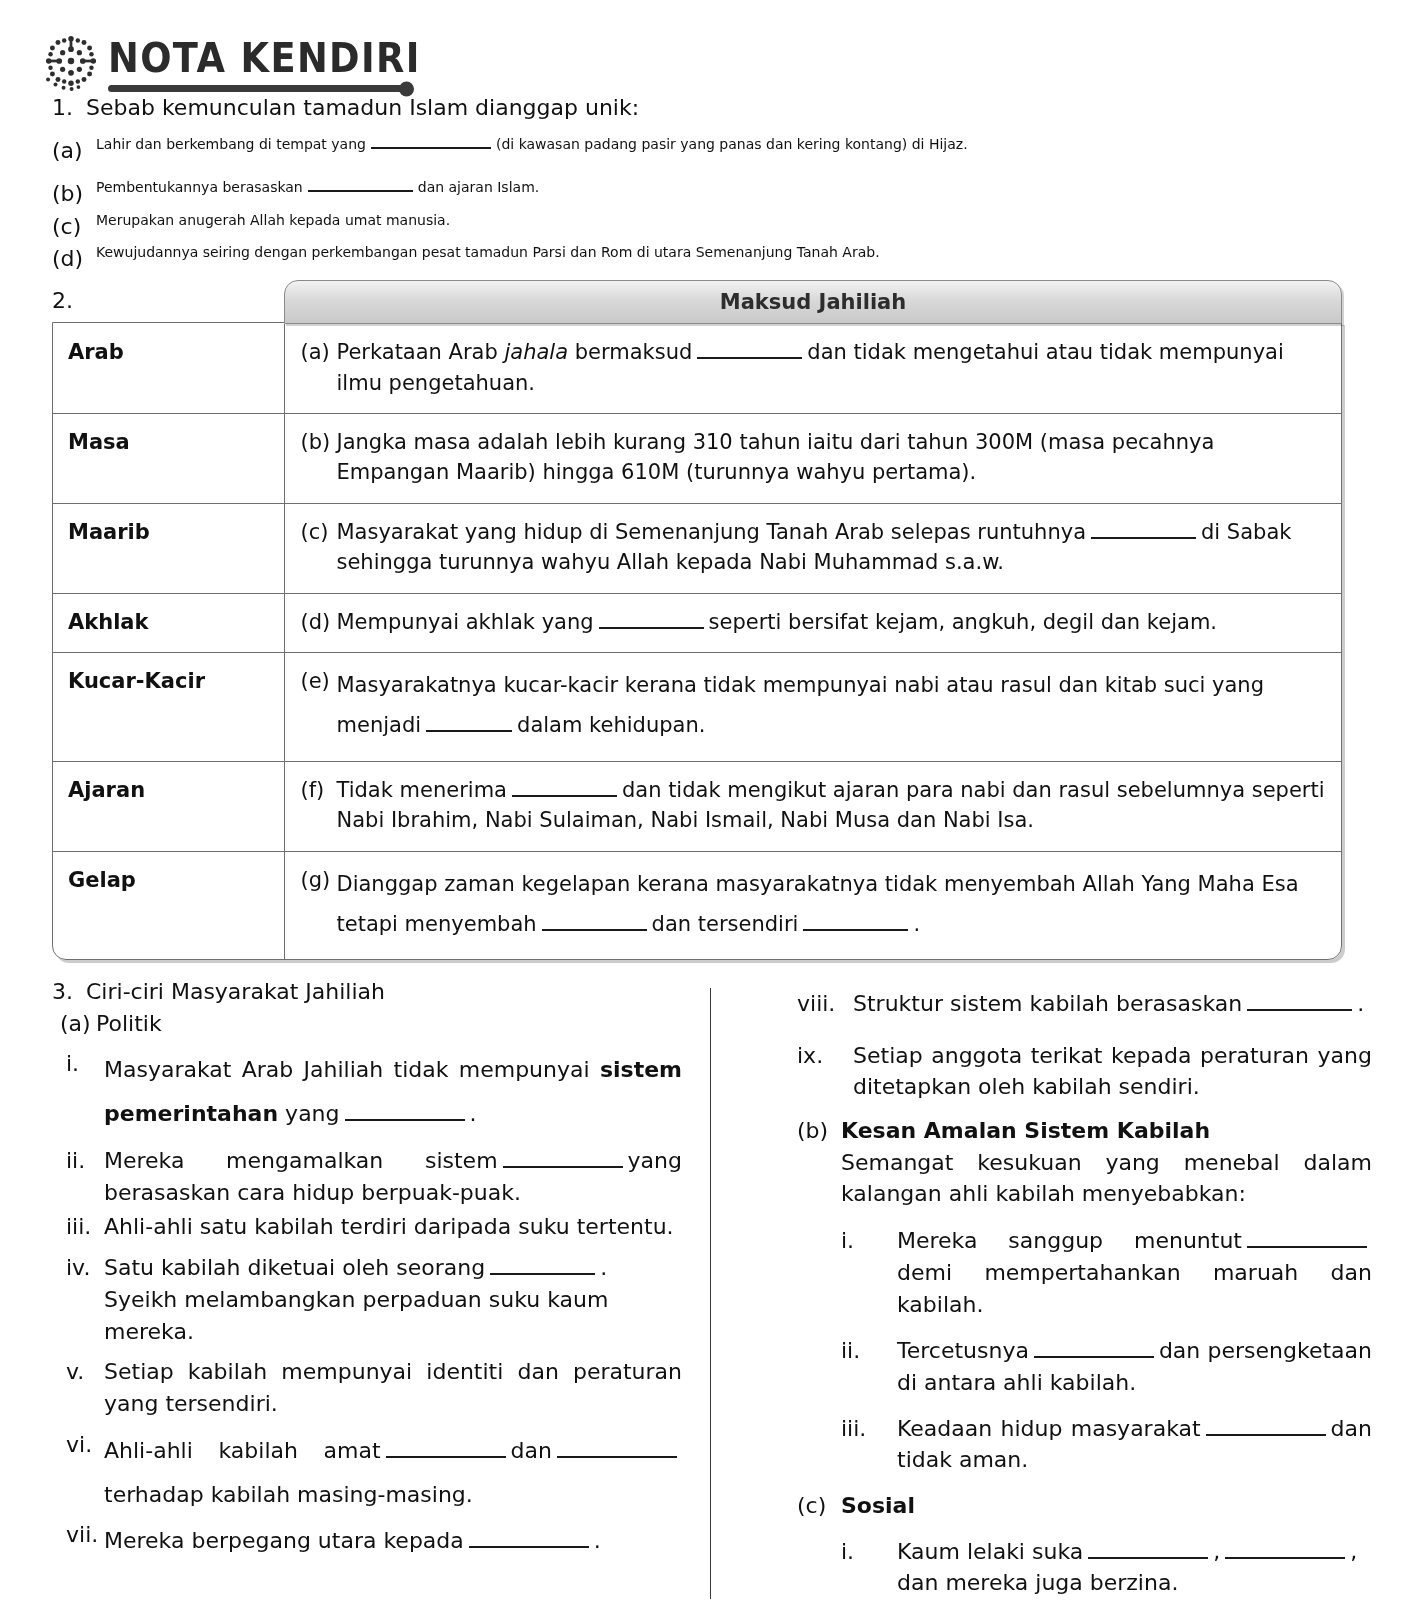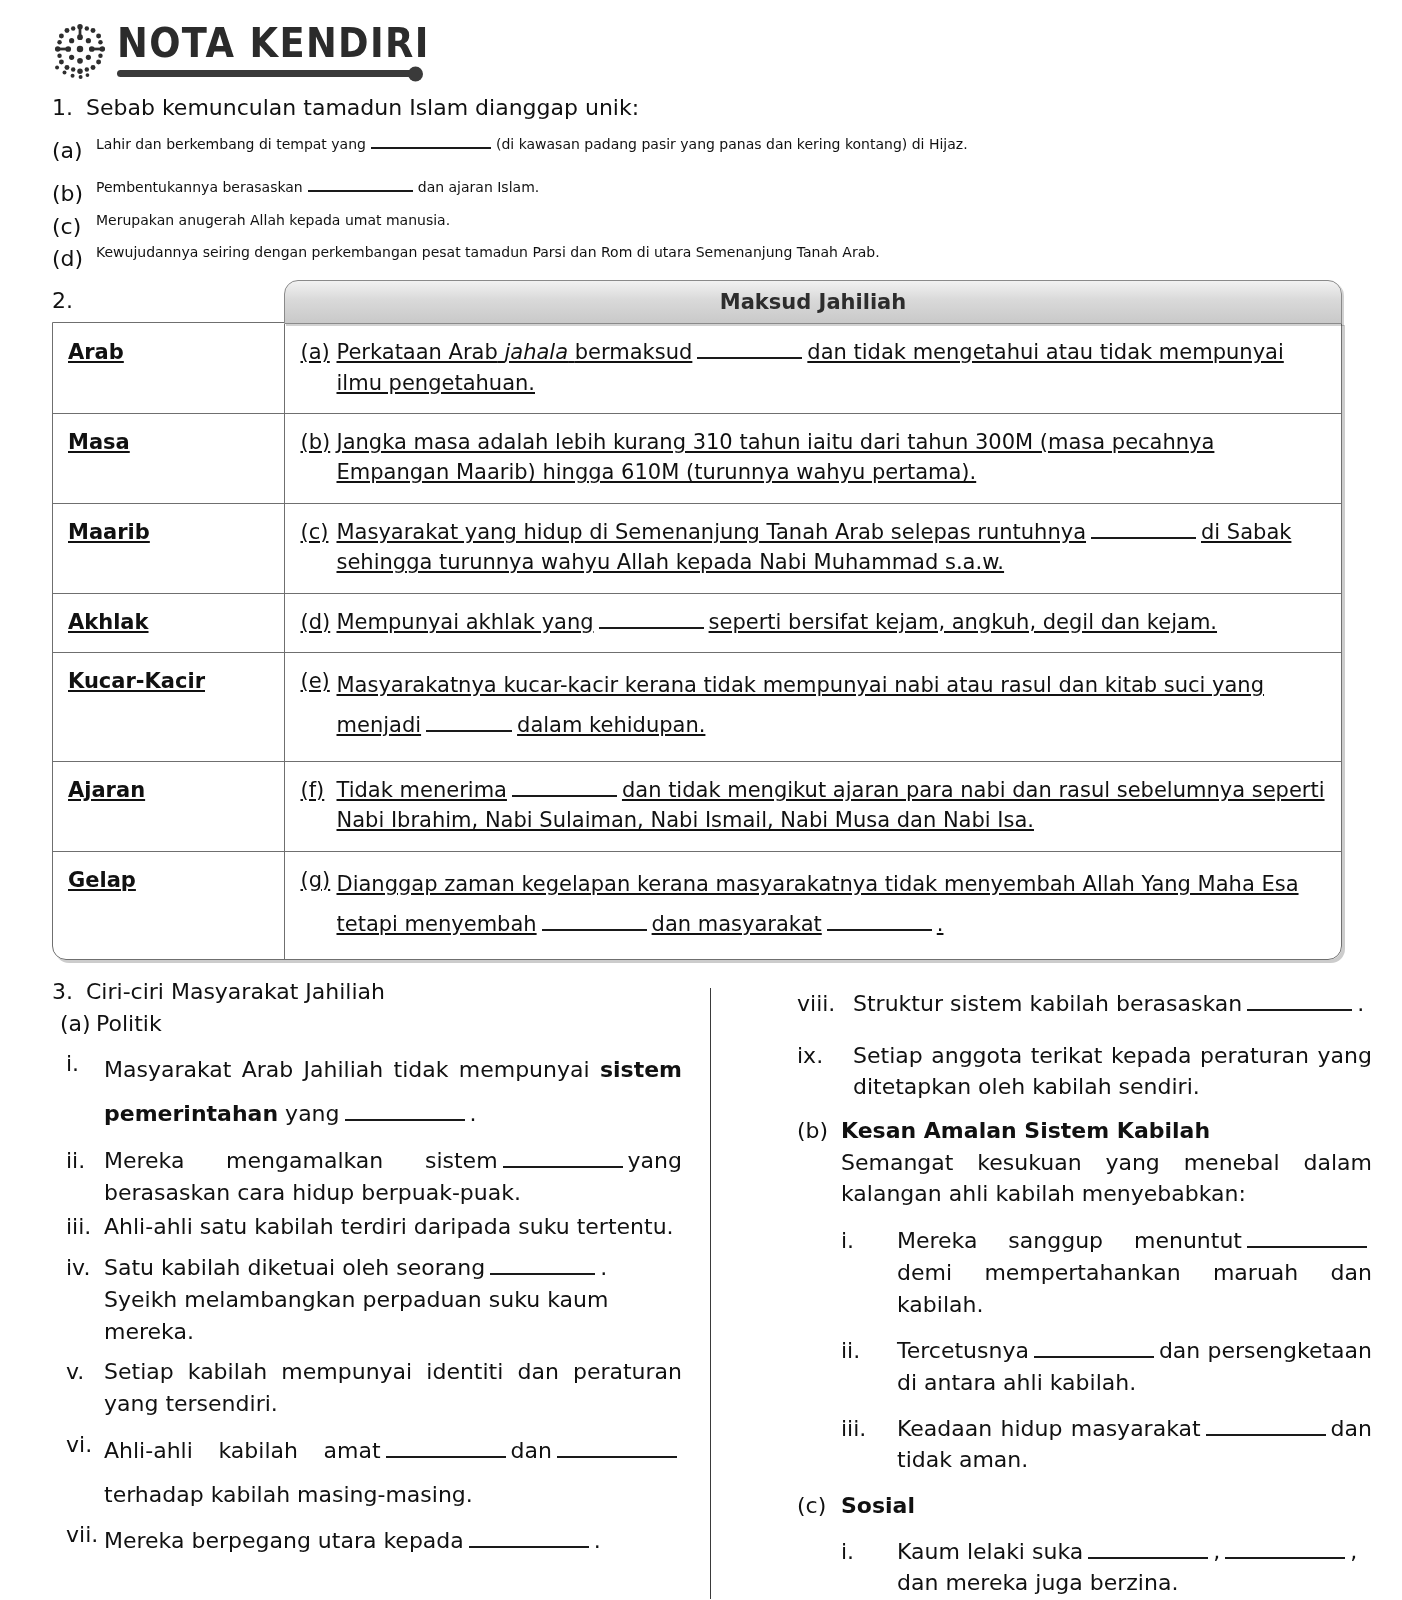--- a/index.html
+++ b/index.html
@@ -14,22 +14,21 @@
     position: relative;
     overflow: hidden;
   }
 
   
   .header {
     position: relative;
     height: 92px;
     padding-left: 40px;
     display: flex;
-    align-items: center;
-    margin-left: 9px;
+    align-items: flex-end;
   }
   .logo-mark {
     width: 62px; height: 62px;
     margin-top: 6px;
     flex: 0 0 auto;
   }
   .logo-title-wrap {
     margin-left: 6px;
     margin-top: 8px;
     position: relative;
@@ -133,21 +132,20 @@
     pointer-events: none;
     z-index: 0;
   }
   table.jtable {
     position: relative;
     z-index: 1;
     margin-left: -232px;
     width: calc(100% + 232px);
     border-collapse: collapse;
     table-layout: fixed;
-    text-decoration: underline;
   }
   table.jtable td {
     border-bottom: 1.4px solid #6f6f6f;
     vertical-align: top;
     padding: 13px 12px 15px 16px;
     font-size: 21px;
     line-height: 1.45;
   }
   table.jtable tr:last-child td { border-bottom: none; }
   td.kcol {
@@ -346,21 +344,21 @@
             <span class="cell-txt"><span>Tidak menerima</span><span class="blank b-md"></span><span>dan tidak mengikut ajaran para nabi dan rasul sebelumnya seperti Nabi Ibrahim, Nabi Sulaiman, Nabi Ismail, Nabi Musa dan Nabi Isa.</span></span>
           </div>
         </td>
       </tr>
 
       <tr>
         <td class="kcol">Gelap</td>
         <td>
           <div class="cell-flex">
             <span class="cell-lbl">(g)</span>
-            <span class="cell-txt sp"><span>Dianggap zaman kegelapan kerana masyarakatnya tidak menyembah Allah Yang Maha Esa tetapi menyembah</span><span class="blank b-md"></span><span>dan masyarakat</span><span class="blank b-md"></span><span>.</span></span>
+            <span class="cell-txt sp"><span>Dianggap zaman kegelapan kerana masyarakatnya tidak menyembah Allah Yang Maha Esa tetapi menyembah</span><span class="blank b-md"></span><span>dan tersendiri</span><span class="blank b-md"></span><span>.</span></span>
           </div>
         </td>
       </tr>
     </tbody>
       </table>
   </div>
 </div>
 
 <div class="sec3">
 

